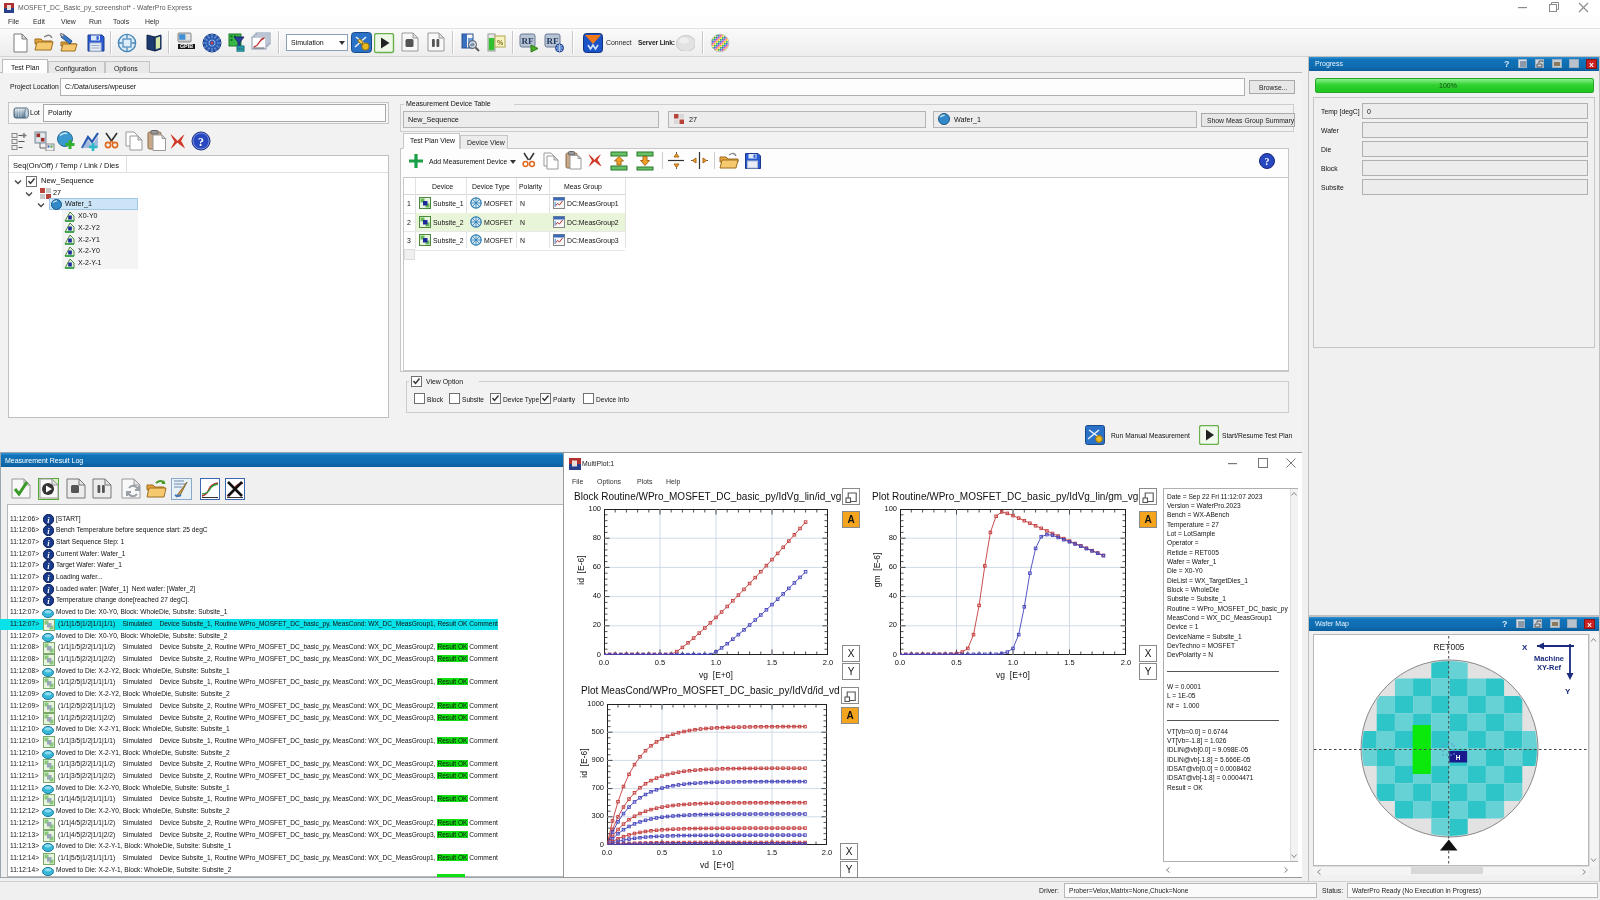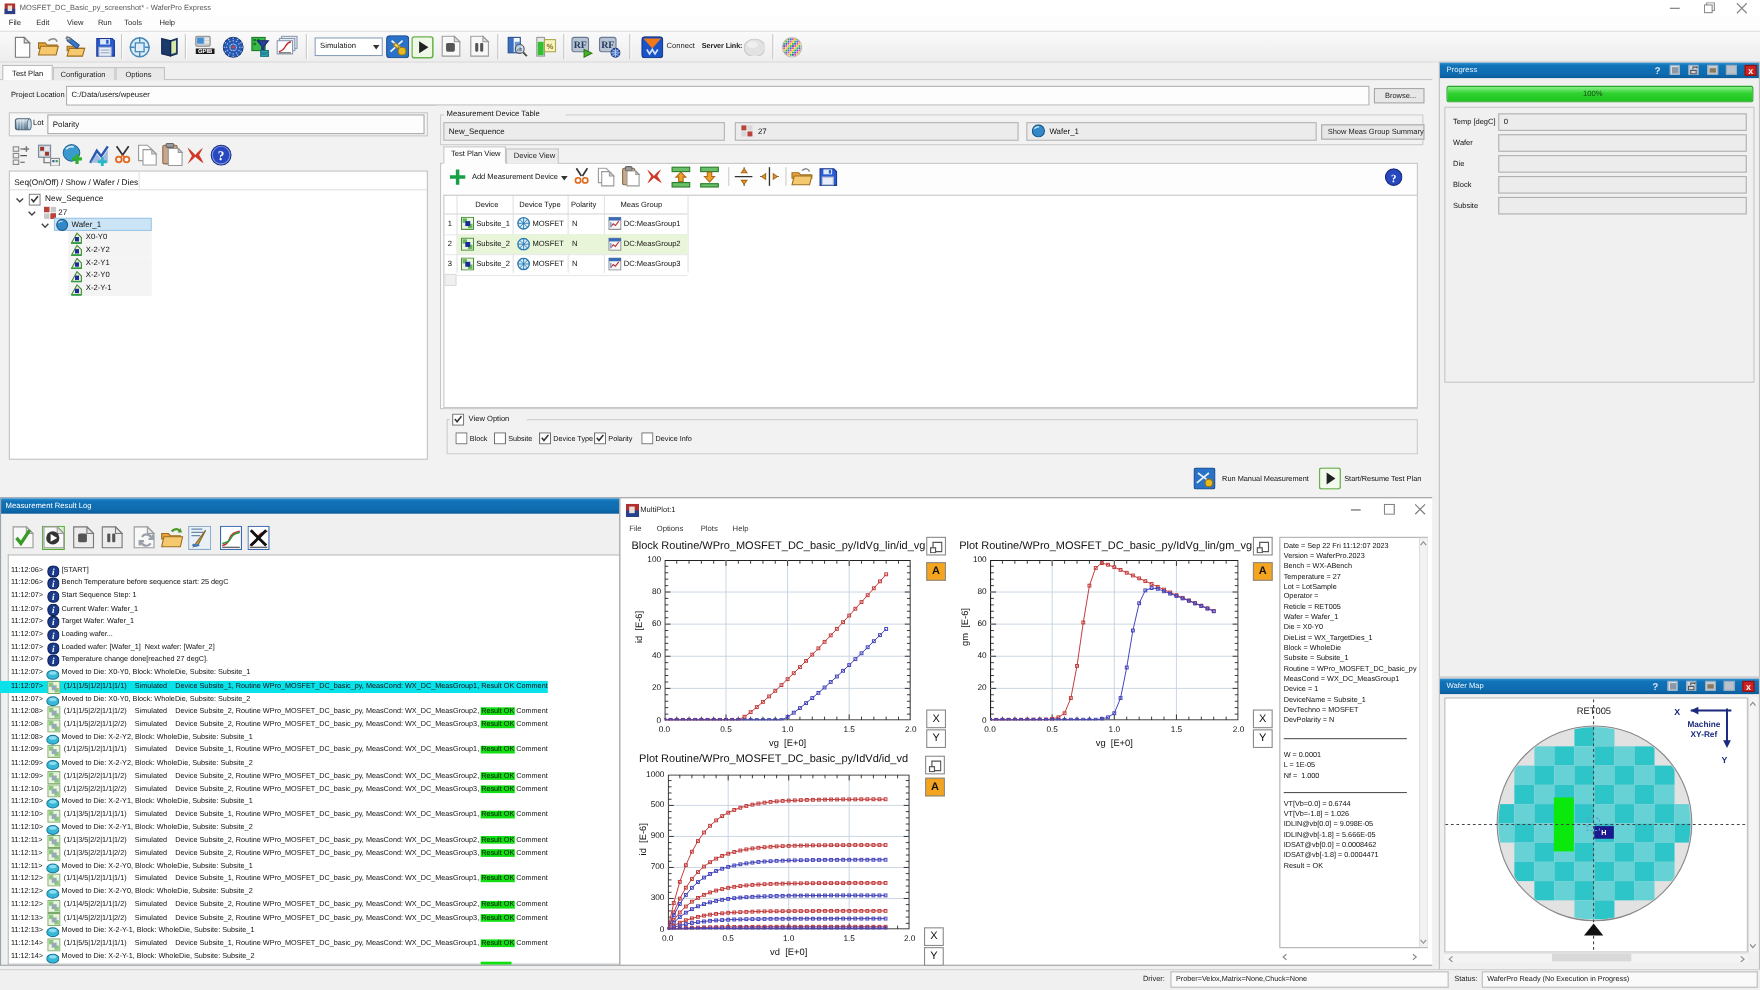--- a/index.html
+++ b/index.html
@@ -350,21 +350,21 @@
   </svg>
 <svg class="abs" style="left:168px;top:132px;" width="19" height="18" viewBox="0 0 19 18">
     <path d="M2.5,2 C6,5 8,7 9.5,9 C12,6 14,4 16.5,2.5 L13,9 C15,12 16,14 17,16.5 C13.5,14 11.5,12.5 9.5,10.5 C7,13 5,15 2.5,17 L6.5,9.5 C4.5,6.5 3.5,4.5 2.5,2 Z" fill="#d03828"></path>
   </svg>
 <svg class="abs" style="left:191px;top:131px;" width="20" height="20" viewBox="0 0 20 20">
     <circle cx="10" cy="10" r="9" fill="#2848c0" stroke="#18287a"></circle>
     <circle cx="10" cy="10" r="8" fill="none" stroke="#7a90e0" stroke-width="1"></circle>
     <text x="10" y="14.5" font-size="12" text-anchor="middle" fill="#fff" font-family="Liberation Serif" font-weight="bold">?</text>
   </svg>
 <div class="abs" style="left:8px;top:155px;width:381px;height:263px;background:#ffffff;border:1px solid #c0c0c0;"></div>
-<div class="abs txt" style="left:13px;top:162px;font-size:7.5px;color:#111;">Seq(On/Off) / Show / Wafer / Dies</div>
+<div class="abs txt" style="left:13px;top:162px;font-size:7.5px;color:#111;">Seq(On/Off) / Temp / Link / Dies</div>
 <div class="abs" style="left:9px;top:172px;width:379px;height:1px;background:#e0e0e0;"></div>
 <div class="abs" style="left:126px;top:156px;width:1px;height:17px;background:#e0e0e0;"></div>
 <svg class="abs" style="left:14px;top:178px;" width="8" height="8" viewBox="0 0 8 8">
     <path d="M1,2.5 L4,5.5 L7,2.5" fill="none" stroke="#444" stroke-width="1.3"></path>
   </svg>
 <svg class="abs" style="left:26px;top:176px;" width="11" height="11" viewBox="0 0 11 11">
     <rect x="0.5" y="0.5" width="10" height="10" fill="#fff" stroke="#707070"></rect>
     <path d="M2.5,5 L4.5,7.5 L8.5,2.5" fill="none" stroke="#333" stroke-width="1.4"></path>
   </svg>
 <div class="abs txt" style="left:41px;top:176.5px;font-size:7.5px;color:#111;">New_Sequence</div>
@@ -1293,21 +1293,21 @@
 <div class="abs txt" style="left:897px;top:562.9px;font-size:7.5px;color:#111;transform:translateX(-100%);">60</div>
 <div class="abs txt" style="left:897px;top:533.7px;font-size:7.5px;color:#111;transform:translateX(-100%);">80</div>
 <div class="abs txt" style="left:897px;top:504.5px;font-size:7.5px;color:#111;transform:translateX(-100%);">100</div>
 <div class="abs txt" style="left:900.0px;top:659px;font-size:7.5px;color:#111;transform:translateX(-50%);">0.0</div>
 <div class="abs txt" style="left:956.5px;top:659px;font-size:7.5px;color:#111;transform:translateX(-50%);">0.5</div>
 <div class="abs txt" style="left:1013.0px;top:659px;font-size:7.5px;color:#111;transform:translateX(-50%);">1.0</div>
 <div class="abs txt" style="left:1069.5px;top:659px;font-size:7.5px;color:#111;transform:translateX(-50%);">1.5</div>
 <div class="abs txt" style="left:1126.0px;top:659px;font-size:7.5px;color:#111;transform:translateX(-50%);">2.0</div>
 <div class="abs txt" style="left:1013px;top:671px;font-size:8.5px;color:#111;transform:translateX(-50%);">vg&nbsp; [E+0]</div>
 <div class="abs txt" style="left:873px;top:570px;font-size:8.5px;color:#111;transform:rotate(-90deg) translateX(-50%);transform-origin:0 0;">gm&nbsp; [E-6]</div>
-<div class="abs txt" style="left:581px;top:685px;font-size:10px;color:#111;">Plot Routine/WPro_MOSFET_DC_basic_py/IdVd/id_vd</div>
+<div class="abs txt" style="left:581px;top:685px;font-size:10px;color:#111;">Plot MeasCond/WPro_MOSFET_DC_basic_py/IdVd/id_vd</div>
 <svg class="abs" style="left:607px;top:704px;" width="220" height="141" viewBox="0 0 220 141">
     <rect x="0.5" y="0.5" width="219" height="140" fill="#ffffff" stroke="#222"></rect>
     <line x1="55.0" y1="0" x2="55.0" y2="141" stroke="#c4d2e0" stroke-width="0.8"></line>
     <line x1="110.0" y1="0" x2="110.0" y2="141" stroke="#c4d2e0" stroke-width="0.8"></line>
     <line x1="165.0" y1="0" x2="165.0" y2="141" stroke="#c4d2e0" stroke-width="0.8"></line>
     <line x1="0" y1="112.8" x2="220" y2="112.8" stroke="#c4d2e0" stroke-width="0.8"></line>
     <line x1="0" y1="84.6" x2="220" y2="84.6" stroke="#c4d2e0" stroke-width="0.8"></line>
     <line x1="0" y1="56.4" x2="220" y2="56.4" stroke="#c4d2e0" stroke-width="0.8"></line>
     <line x1="0" y1="28.2" x2="220" y2="28.2" stroke="#c4d2e0" stroke-width="0.8"></line>
     <line x1="11.0" y1="0.5" x2="11.0" y2="3.5" stroke="#222" stroke-width="0.8"></line>

